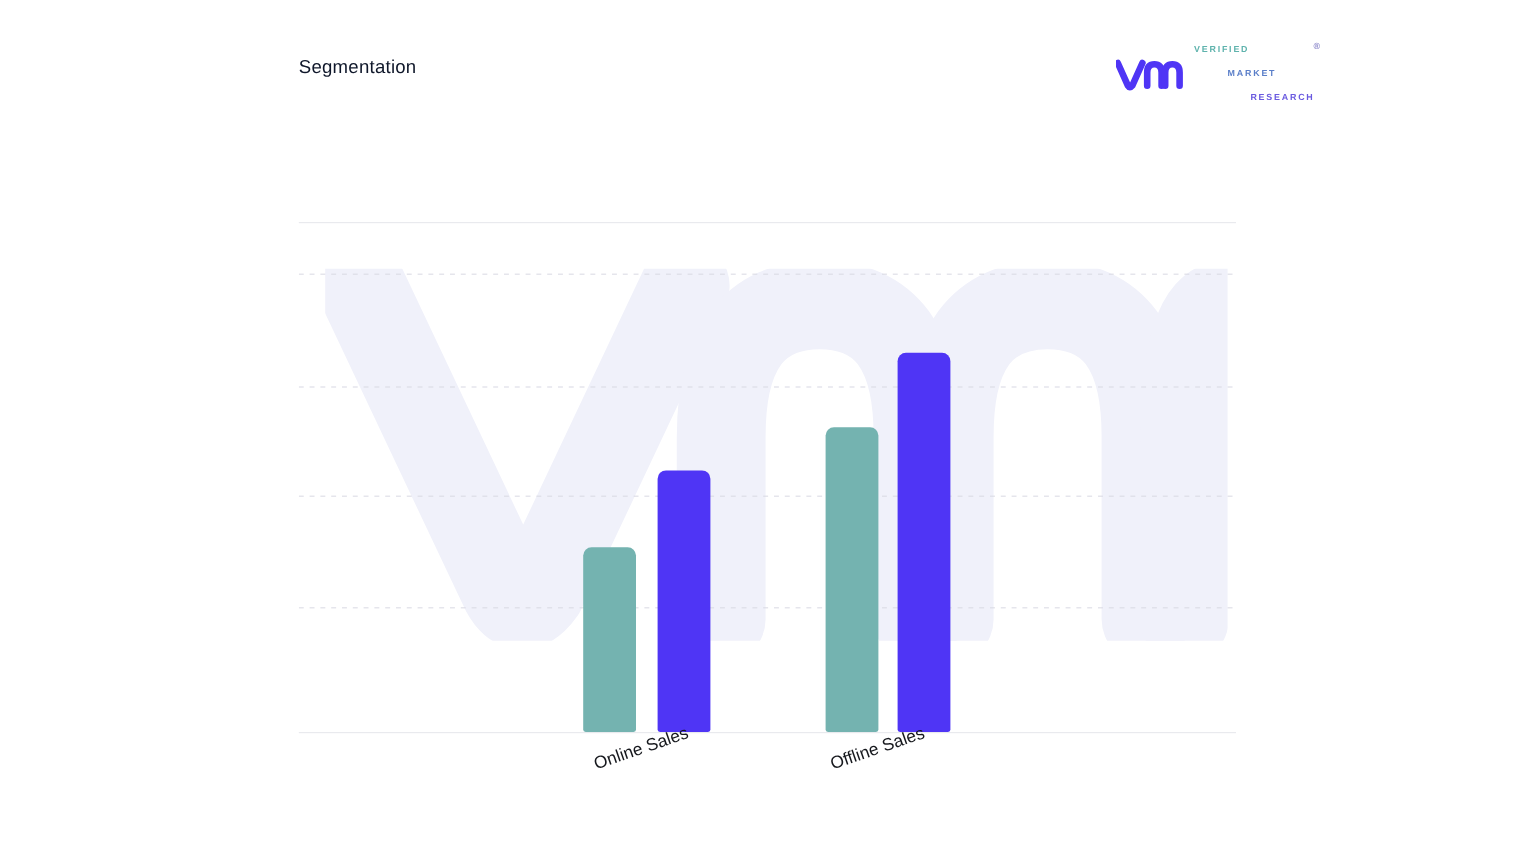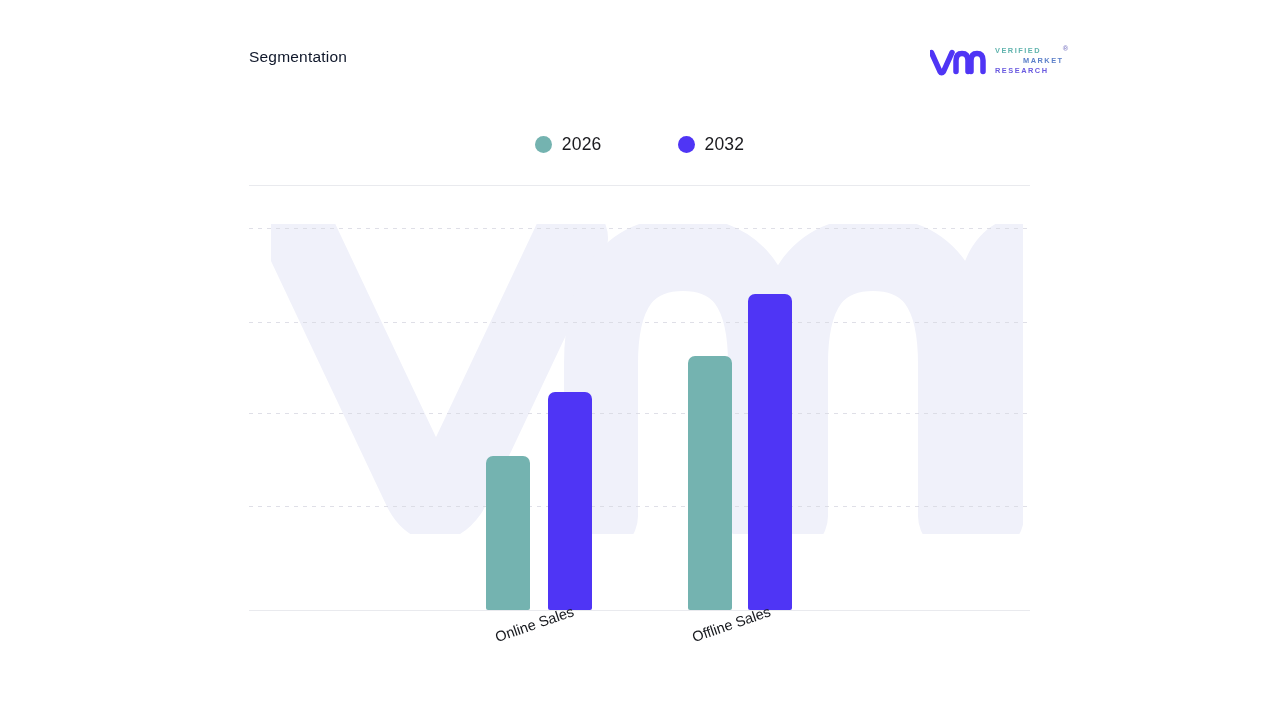--- a/index.html
+++ b/index.html
@@ -27,29 +27,29 @@
 
   
   .logo{
     position:absolute;left:930px;top:44px;
     width:130px;height:34px;
     display:flex;align-items:center;gap:7px;
   }
   .logo-mark{width:58px;height:30px;display:block;flex:0 0 auto;}
   .logo-words{
     display:flex;flex-direction:column;justify-content:center;
-    gap:2px;position:relative;
+    gap:12px;position:relative;
   }
   .logo-words span{
     font-size:7.4px;font-weight:bold;letter-spacing:1.5px;
     line-height:8.2px;white-space:nowrap;
   }
   .lw1{color:#5fb3ad;}
   .lw2{color:#5b7fc9;padding-left:28px;}
-  .lw3{color:#6a5ae0;}
+  .lw3{color:#6a5ae0;margin-left:47px;}
   .reg{
     position:absolute;right:-6px;top:-2px;
     font-size:5px;color:#8a86c9;font-weight:bold;letter-spacing:0;
   }
 
   
   .legend{
     position:absolute;left:249px;top:134px;width:781px;
     display:flex;justify-content:center;align-items:center;
     gap:76px;
@@ -113,30 +113,20 @@
       <path d="M82 48 L82 26 Q82 12 94 12 Q106 12 106 26 L106 48" fill="none" stroke="#4f35f5" stroke-width="11" stroke-linecap="round" stroke-linejoin="round"></path>
     </svg>
     <div class="logo-words">
       <span class="lw1">VERIFIED</span>
       <span class="lw2">MARKET</span>
       <span class="lw3">RESEARCH</span>
       <span class="reg">®</span>
     </div>
   </div>
 
-  <div class="legend">
-    <div class="legend-item">
-      <span class="legend-dot" style="background:#74b3b0"></span>
-      <span class="legend-label">2026</span>
-    </div>
-    <div class="legend-item">
-      <span class="legend-dot" style="background:#4f35f5"></span>
-      <span class="legend-label">2032</span>
-    </div>
-  </div>
 
   <div class="sep-line"></div>
 
   <div class="plot">
 
     <svg class="watermark" viewBox="0 0 752 310">
       <path d="M30 14 L150 268 Q163 292 180 268 L300 14" fill="none" stroke="#f0f1fa" stroke-width="74" stroke-linecap="round" stroke-linejoin="round"></path>
       <path d="M330 292 L330 140 Q330 30 412 30 Q494 30 494 140 L494 292" fill="none" stroke="#f0f1fa" stroke-width="74" stroke-linecap="round" stroke-linejoin="round"></path>
       <path d="M520 292 L520 140 Q520 30 602 30 Q684 30 684 140 L684 292" fill="none" stroke="#f0f1fa" stroke-width="74" stroke-linecap="round" stroke-linejoin="round"></path>
       <path d="M716 292 L716 150 Q716 30 752 30" fill="none" stroke="#f0f1fa" stroke-width="74" stroke-linecap="round" stroke-linejoin="round"></path>

